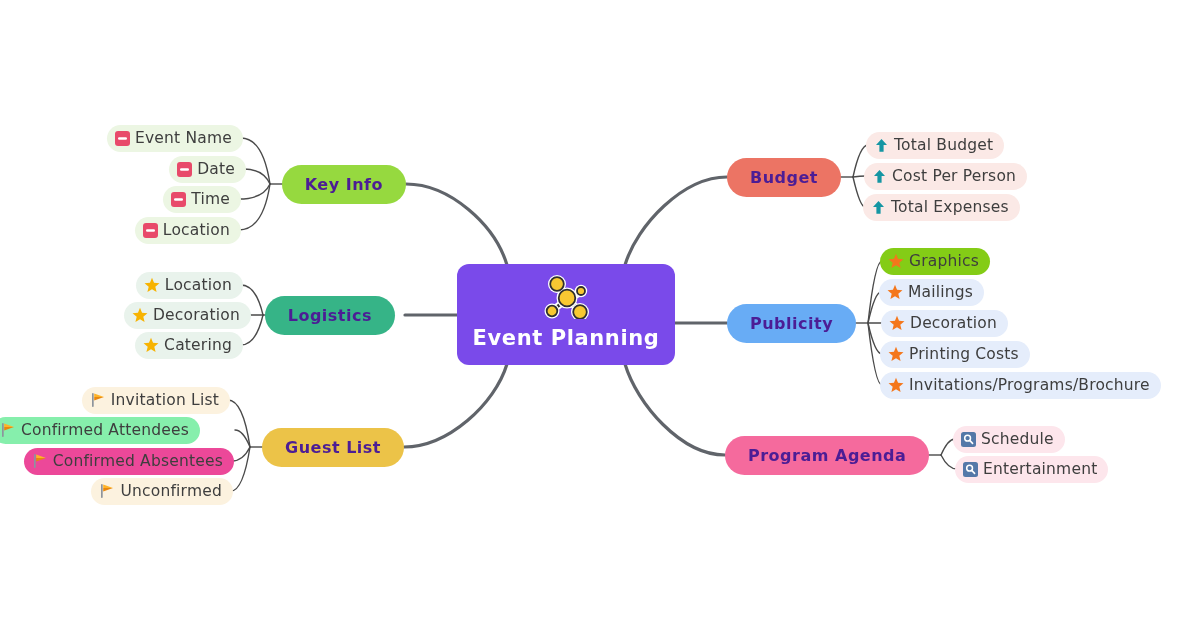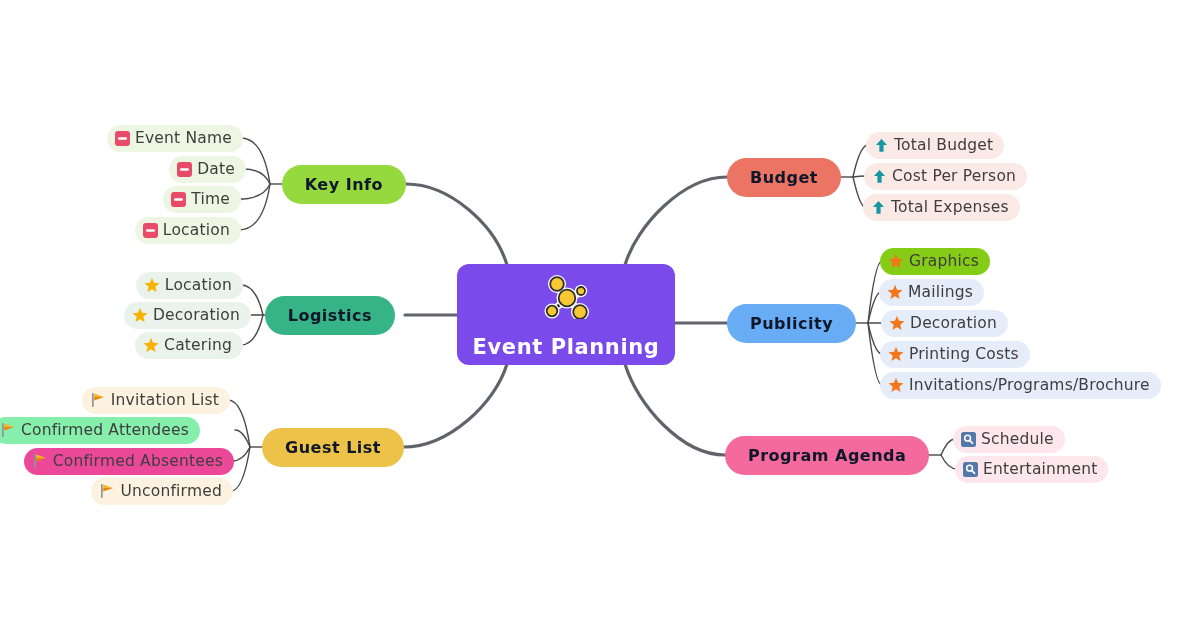--- a/index.html
+++ b/index.html
@@ -6,24 +6,24 @@
   .canvas{
     position:relative;width:1200px;height:630px;overflow:hidden;background:#ffffff;
     font-family:"DejaVu Sans","Liberation Sans",sans-serif;
   }
   svg.links{position:absolute;left:0;top:0;width:1200px;height:630px;pointer-events:none;}
   .root{
     position:absolute;display:flex;flex-direction:column;align-items:center;justify-content:flex-start;
     border-radius:12px;color:#ffffff;box-sizing:border-box;padding-top:11px;cursor:pointer;
   }
   .root-icon{line-height:0;}
-  .root-label{font-size:21px;font-weight:bold;letter-spacing:0.6px;margin-top:16px;white-space:nowrap;}
+  .root-label{font-size:21px;font-weight:bold;letter-spacing:0.6px;margin-top:7px;white-space:nowrap;}
   .branch{
     position:absolute;display:inline-flex;align-items:center;justify-content:center;
-    height:39px;border-radius:19.5px;padding:0 23px;color:#0f172a;font-weight:bold;
+    height:39px;border-radius:19.5px;padding:0 23px;color:#4c1d95;font-weight:bold;
     font-size:16px;letter-spacing:0.5px;white-space:nowrap;cursor:pointer;box-sizing:border-box;
   }
   .leaf{
     position:absolute;display:inline-flex;align-items:center;gap:5px;
     height:27px;border-radius:13.5px;padding:0 11px 0 8px;
     font-size:15.5px;color:#3e3e3e;letter-spacing:0.2px;white-space:nowrap;cursor:pointer;box-sizing:border-box;
   }
   .leaf .icon{line-height:0;display:inline-flex;}
 </style>
 </head>

